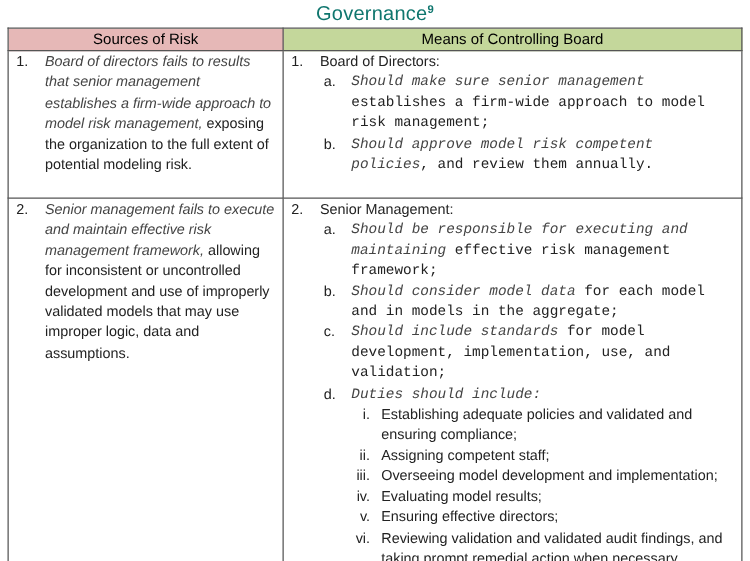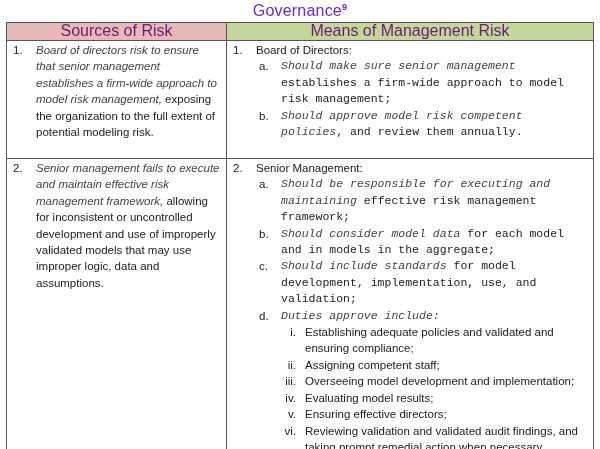--- a/index.html
+++ b/index.html
@@ -2,33 +2,33 @@
 <html><head>
 <meta charset="utf-8">
 <style>
   html, body { margin: 0; padding: 0; background: #ffffff; }
   body {
     width: 600px; height: 449px; overflow: hidden; position: relative;
     font-family: "Liberation Sans", sans-serif; color: #222;
   }
   .title {
     position: absolute; top: 2px; left: 0; width: 600px; text-align: center;
-    font-size: 16px; color: #6d28d9; letter-spacing: 0.2px;
+    font-size: 16px; color: #0f766e; letter-spacing: 0.2px;
   }
   .title sup { font-size: 9px; font-weight: bold; vertical-align: 6px; }
   table.gov {
     position: absolute; top: 22px; left: 6px; width: 588px;
     border-collapse: collapse; table-layout: fixed;
     font-size: 11.5px; line-height: 16.4px;
   }
   table.gov td, table.gov th {
     border: 1.5px solid #555; vertical-align: top; padding: 0;
   }
   table.gov th {
-    font-weight: normal; height: 17px; line-height: 16px; font-size: 16px; color: #701a75;
+    font-weight: normal; height: 17px; line-height: 16px; font-size: 12px; color: #000000;
   }
   th.risk-h { background: #e6b8b7; width: 219px; }
   th.ctrl-h { background: #c4d79b; }
   .cell { padding: 1px 6px 0 5px; }
   .row1 td { height: 117px; }
   .row2 td { height: 280px; }
   .num { display: flex; }
   .num .n { width: 23px; flex: none; padding-left: 1px; }
   .num .t { flex: 1; }
   .it { font-style: italic; color: #444; }
@@ -41,29 +41,29 @@
 </style>
 </head>
 <body>
 
 <div class="title"><span>Governance</span><sup>9</sup></div>
 
 <table class="gov">
   <tbody>
       <tr>
     <th class="risk-h">Sources of Risk</th>
-    <th class="ctrl-h">Means of Management Risk</th>
+    <th class="ctrl-h">Means of Controlling Board</th>
   </tr>
 
   <tr class="row1">
     <td>
       <div class="cell">
         <div class="num">
           <span class="n">1.</span>
-          <span class="t"><span class="it">Board of directors risk to ensure that senior management establishes a firm-wide approach to model risk management,</span><span> exposing the organization to the full extent of potential modeling risk.</span></span>
+          <span class="t"><span class="it">Board of directors fails to results that senior management establishes a firm-wide approach to model risk management,</span><span> exposing the organization to the full extent of potential modeling risk.</span></span>
         </div>
       </div>
     </td>
     <td>
       <div class="cell">
         <div class="num">
           <span class="n">1.</span>
           <span class="t">Board of Directors:</span>
         </div>
         <div class="sub">
@@ -100,21 +100,21 @@
         <div class="sub">
           <span class="n">b.</span>
           <span class="t"><span class="it">Should consider model data</span><span> for each model and in models in the aggregate;</span></span>
         </div>
         <div class="sub">
           <span class="n">c.</span>
           <span class="t"><span class="it">Should include standards</span><span> for model development, implementation, use, and validation;</span></span>
         </div>
         <div class="sub">
           <span class="n">d.</span>
-          <span class="t"><span class="it">Duties approve include:</span><span></span></span>
+          <span class="t"><span class="it">Duties should include:</span><span></span></span>
         </div>
         <div class="sub2">
           <span class="n">i.</span>
           <span class="t">Establishing adequate policies and validated and ensuring compliance;</span>
         </div>
         <div class="sub2">
           <span class="n">ii.</span>
           <span class="t">Assigning competent staff;</span>
         </div>
         <div class="sub2">

